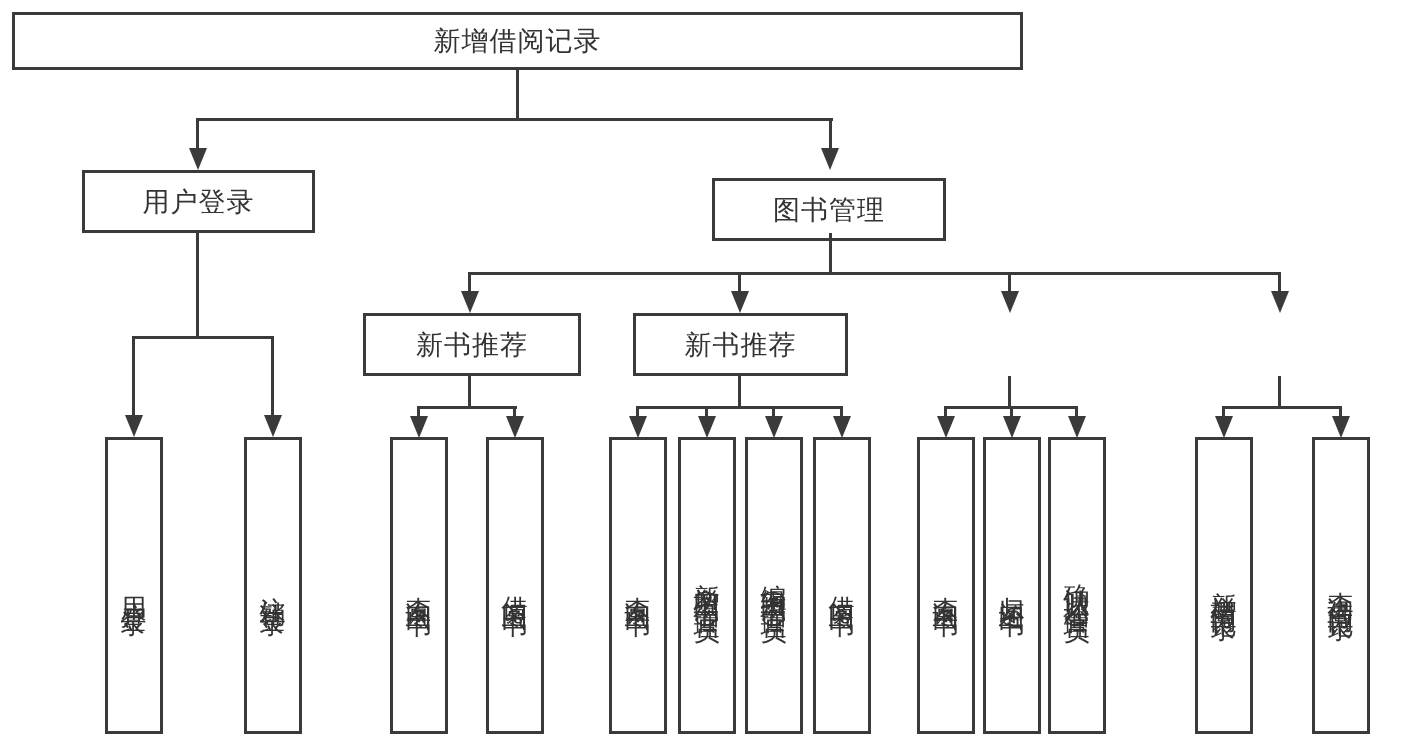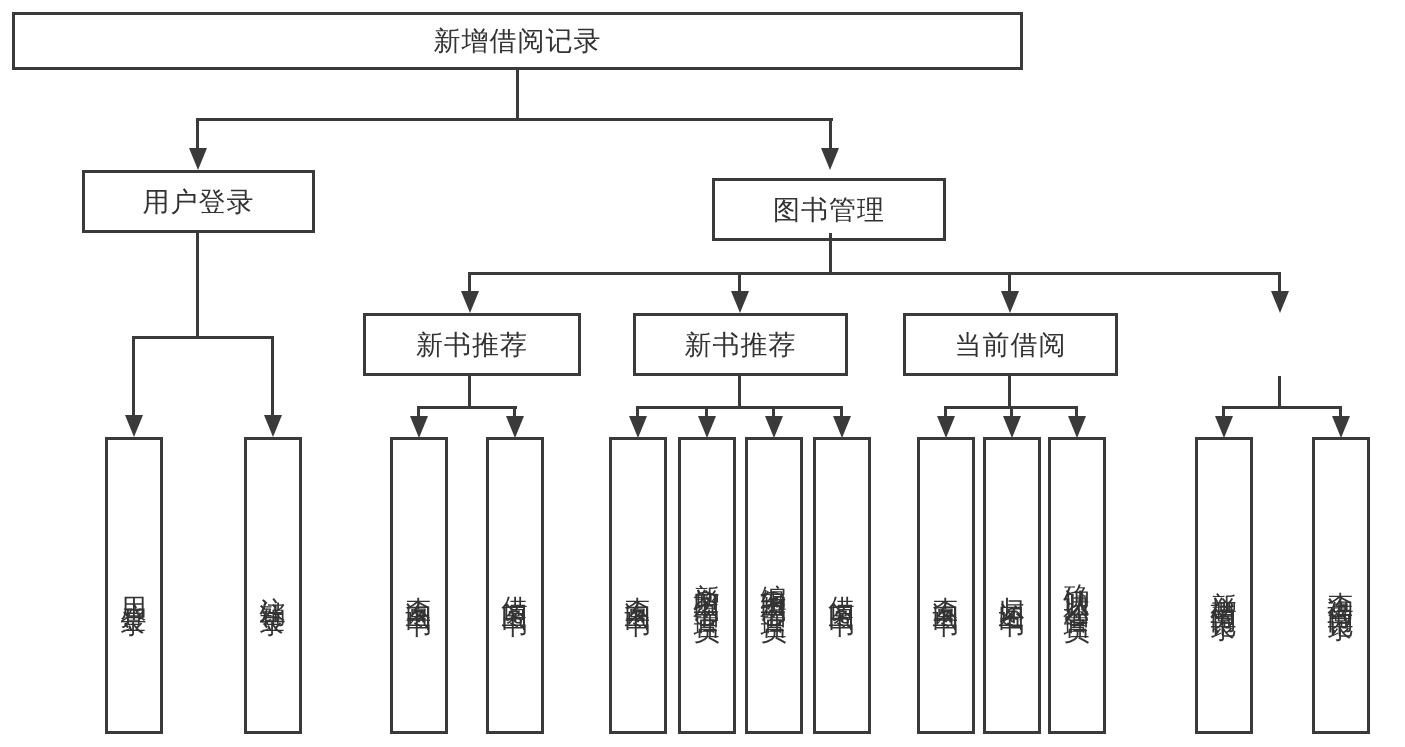--- a/index.html
+++ b/index.html
@@ -84,23 +84,20 @@
   <div class="ar" style="left:1001px;top:291px"></div>
   <div class="vl" style="left:1278px;top:272px;height:22px"></div>
   <div class="ar" style="left:1271px;top:291px"></div>
 
   <div class="box box-h" style="left:363px;top:313px;width:218px;height:63px">
     <span>新书推荐</span>
   </div>
   <div class="box box-h" style="left:633px;top:313px;width:215px;height:63px">
     <span>新书推荐</span>
   </div>
-  <div class="box box-h" style="left:903px;top:313px;width:215px;height:63px">
-    <span>当前借阅</span>
-  </div>
 
   <div class="vl" style="left:468px;top:376px;height:33px"></div>
   <div class="hl" style="left:417px;top:406px;width:100px"></div>
   <div class="vl" style="left:417px;top:406px;height:14px"></div>
   <div class="ar" style="left:410px;top:416px"></div>
   <div class="vl" style="left:513px;top:406px;height:14px"></div>
   <div class="ar" style="left:506px;top:416px"></div>
 
   <div class="vl" style="left:738px;top:376px;height:33px"></div>
   <div class="hl" style="left:636px;top:406px;width:207px"></div>

